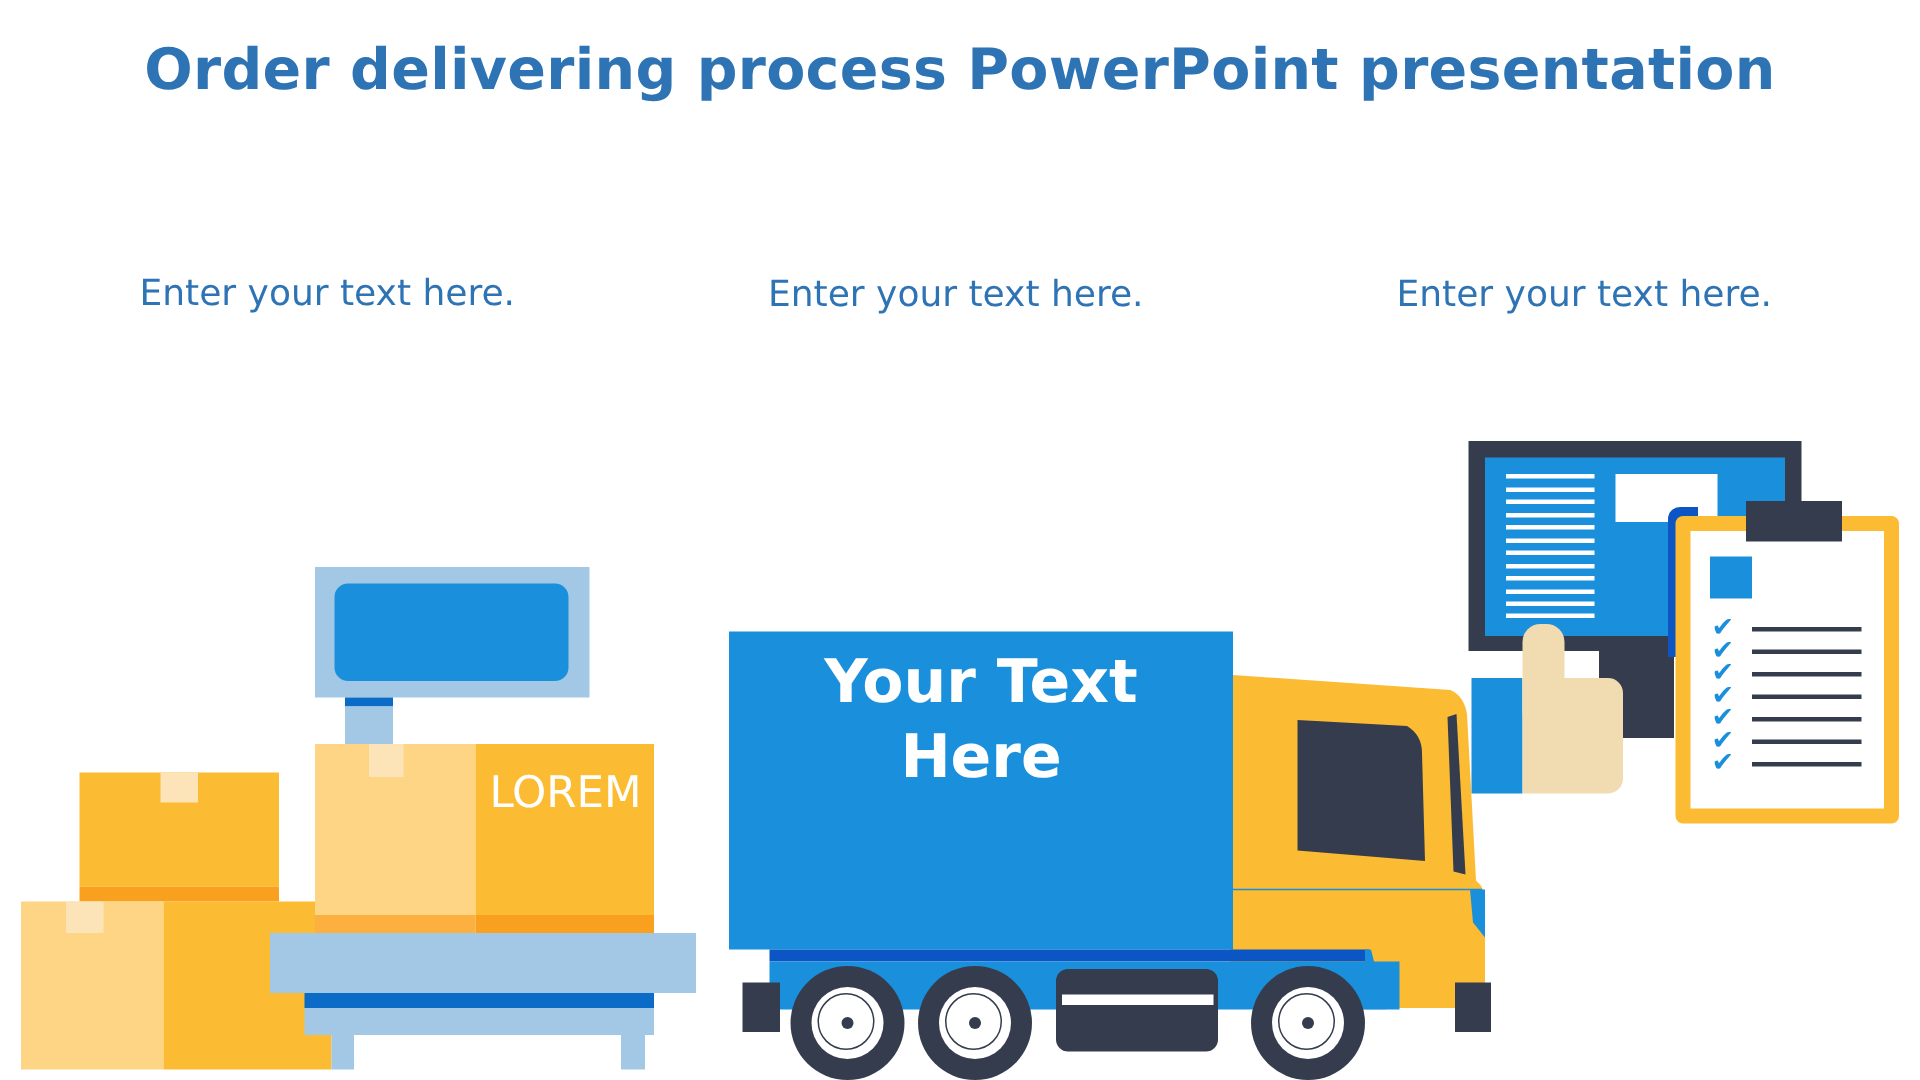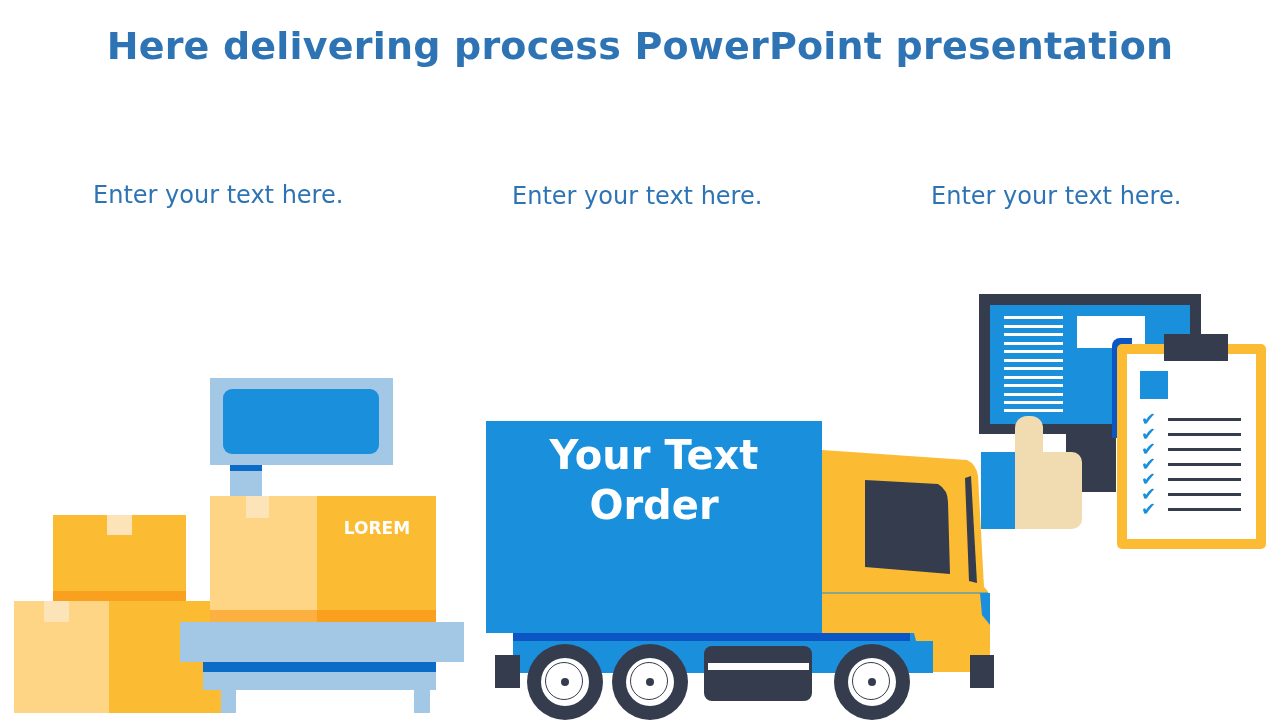--- a/index.html
+++ b/index.html
@@ -1,33 +1,33 @@
 <!DOCTYPE html>
 <html><head>
 <meta charset="utf-8">
 <style>
   html, body { margin:0; padding:0; }
   body { width:1280px; height:720px; background:#ffffff; position:relative; overflow:hidden; font-family:"DejaVu Sans", "Liberation Sans", sans-serif; }
   .abs { position:absolute; }
   .title { position:absolute; left:0; top:24px; width:1280px; text-align:center; font-weight:bold; font-size:38px; color:#2e74b5; letter-spacing:0.2px; }
   .caption { position:absolute; font-size:24px; color:#2e74b5; top:182px; }
-  .lorem { position:absolute; left:318px; top:512px; width:118px; text-align:center; color:#fff; font-weight:bold; font-size:17px; line-height:32px; }
+  .lorem { position:absolute; left:318px; top:512px; width:118px; text-align:center; color:#fff; font-weight:normal; font-size:29px; line-height:32px; }
   .truck-text { position:absolute; left:486px; top:430px; width:336px; text-align:center; color:#fff; font-weight:bold; font-size:40px; line-height:50px; }
   .wheel { position:absolute; width:76px; height:76px; border-radius:50%; background:#353c4e; }
   .wheel .rim { position:absolute; left:14px; top:14px; width:48px; height:48px; border-radius:50%; background:#fff; }
   .wheel .rim2 { position:absolute; left:18px; top:18px; width:38px; height:38px; border-radius:50%; border:1.5px solid #353c4e; box-sizing:border-box; }
   .wheel .hub { position:absolute; left:34px; top:34px; width:8px; height:8px; border-radius:50%; background:#353c4e; }
   .line-w { position:absolute; height:3px; background:#fff; }
   .line-d { position:absolute; height:3px; background:#353c4e; }
   .check { position:absolute; color:#1a8fdc; font-size:18px; font-weight:bold; line-height:18px; }
 </style>
 </head>
 <body>
 
-<div class="title">Here delivering process PowerPoint presentation</div>
+<div class="title">Order delivering process PowerPoint presentation</div>
 
 <div class="caption" style="left:93px;top:181px;">Enter your text here.</div>
 <div class="caption" style="left:512px;">Enter your text here.</div>
 <div class="caption" style="left:931px;">Enter your text here.</div>
 
 <div>
 
   <div class="abs" style="left:53px;top:515px;width:133px;height:76px;background:#fbbb33;"></div>
   <div class="abs" style="left:53px;top:591px;width:133px;height:10px;background:#f9a11e;"></div>
   <div class="abs" style="left:107px;top:515px;width:25px;height:20px;background:#fde4b8;"></div>
@@ -95,21 +95,21 @@
       <div class="hub"></div>
     </div>
   <div class="wheel" style="left:834px;top:644px;">
       <div class="rim"></div>
       <div class="rim2"></div>
       <div class="hub"></div>
     </div>
 </div>
 <div class="truck-text">
   <div>Your Text</div>
-  <div>Order</div>
+  <div>Here</div>
 </div>
 
 <div>
   <div class="abs" style="left:979px;top:294px;width:222px;height:140px;background:#353c4e;"></div>
   <div class="abs" style="left:990px;top:305px;width:200px;height:119px;background:#1a8fdc;"></div>
   <div class="abs" style="left:1077px;top:316px;width:68px;height:32px;background:#fff;"></div>
   <div class="line-w" style="left:1004px;top:316px;width:59px;"></div>
   <div class="line-w" style="left:1004px;top:325px;width:59px;"></div>
   <div class="line-w" style="left:1004px;top:333px;width:59px;"></div>
   <div class="line-w" style="left:1004px;top:342px;width:59px;"></div>

